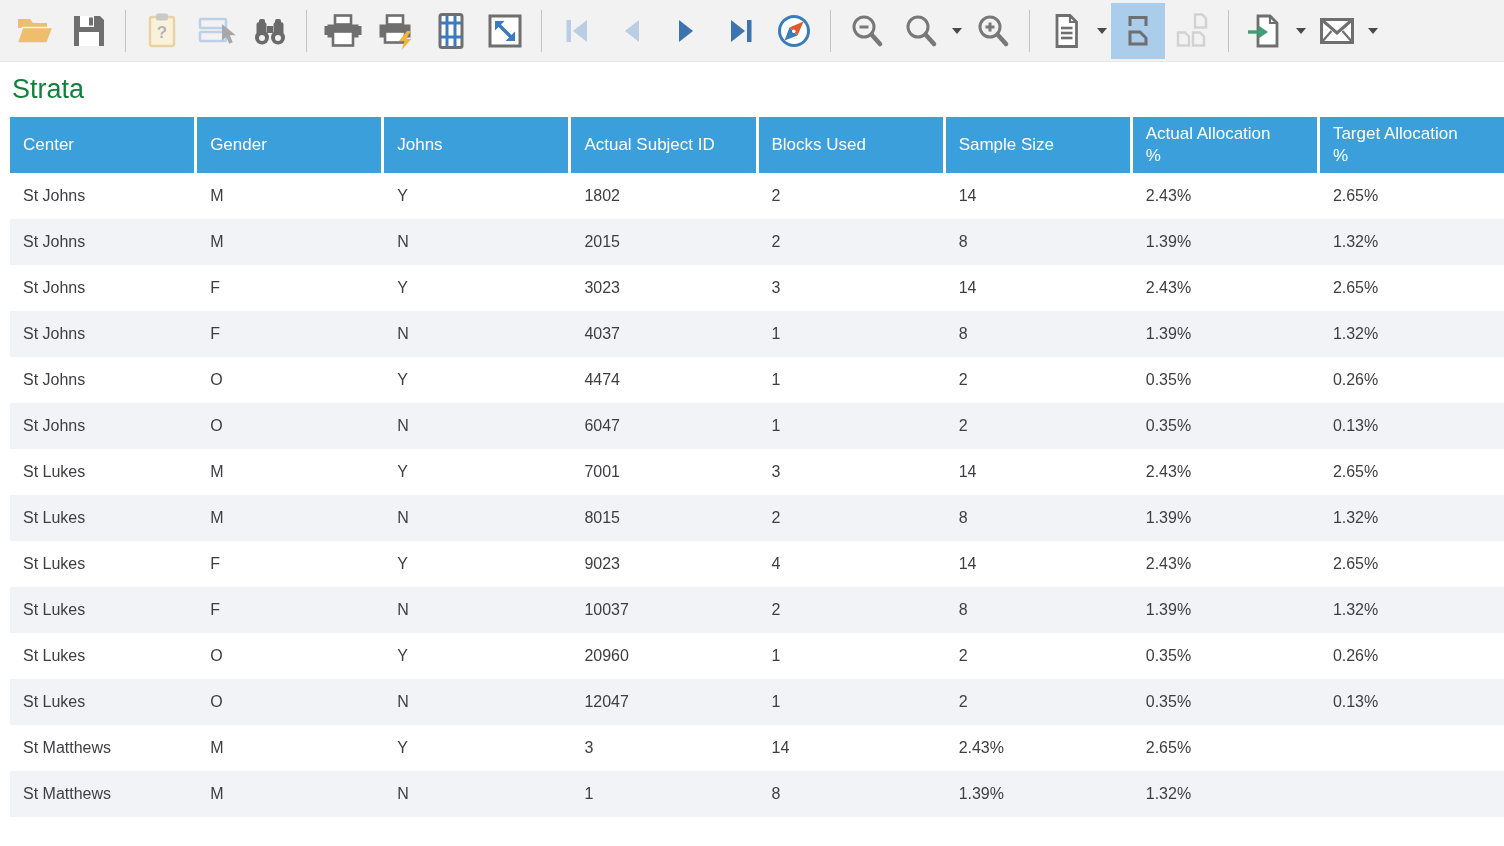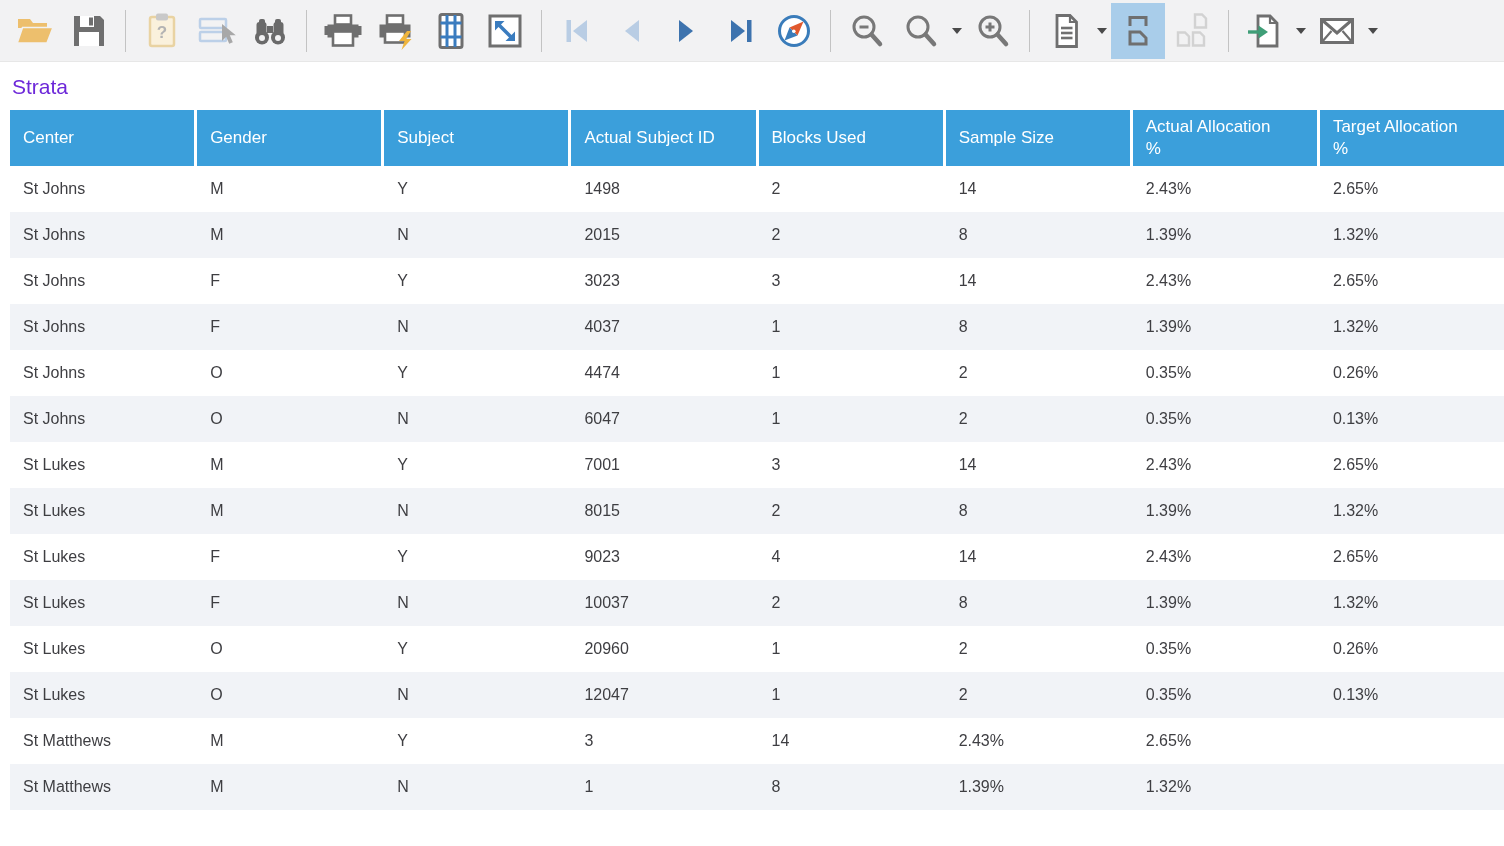--- a/index.html
+++ b/index.html
@@ -19,21 +19,21 @@
   .tb-btn.active{background:#a9cdea;}
   .tb-btn svg{width:40px;height:40px;display:block;}
   .tb-drop{
     width:18px;height:56px;flex:none;display:flex;align-items:center;justify-content:center;
     background:transparent;border:none;padding:0;cursor:pointer;
   }
   .caret{width:0;height:0;border-left:5px solid transparent;border-right:5px solid transparent;border-top:6px solid #4a4a4a;}
   .tb-sep{width:1px;height:42px;background:#c3c3c3;margin:0 9px;flex:none;}
   
   .title{
-    font-size:21px;font-weight:300;color:#6d28d9;margin:13px 0 12px 12px;line-height:1.1;
+    font-size:27px;font-weight:300;color:#15803d;margin:13px 0 12px 12px;line-height:1.1;
   }
   
   .table{margin-left:10px;}
   .thead,.tr{display:grid;grid-template-columns:repeat(8,1fr);column-gap:3px;}
   .th{
     background:#3b9fdb;color:#ffffff;height:56px;box-sizing:border-box;
     display:flex;align-items:center;padding-left:13px;font-size:17px;line-height:1.3;
     white-space:pre-line;
   }
   .tr{height:46px;background:#ffffff;}
@@ -262,35 +262,35 @@
   </button>
 
 </div>
 
 <div class="title">Strata</div>
 
 <div class="table">
   <div class="thead" id="thead">
       <div class="th">Center</div>
       <div class="th">Gender</div>
-      <div class="th">Subject</div>
+      <div class="th">Johns</div>
       <div class="th">Actual Subject ID</div>
       <div class="th">Blocks Used</div>
       <div class="th">Sample Size</div>
       <div class="th">Actual Allocation
 %</div>
       <div class="th">Target Allocation
 %</div>
     </div>
   <div class="tbody" id="tbody">
       <div class="tr">
         <div class="td">St Johns</div>
         <div class="td">M</div>
         <div class="td">Y</div>
-        <div class="td">1498</div>
+        <div class="td">1802</div>
         <div class="td">2</div>
         <div class="td">14</div>
         <div class="td">2.43%</div>
         <div class="td">2.65%</div>
       </div>
       <div class="tr alt">
         <div class="td">St Johns</div>
         <div class="td">M</div>
         <div class="td">N</div>
         <div class="td">2015</div>

